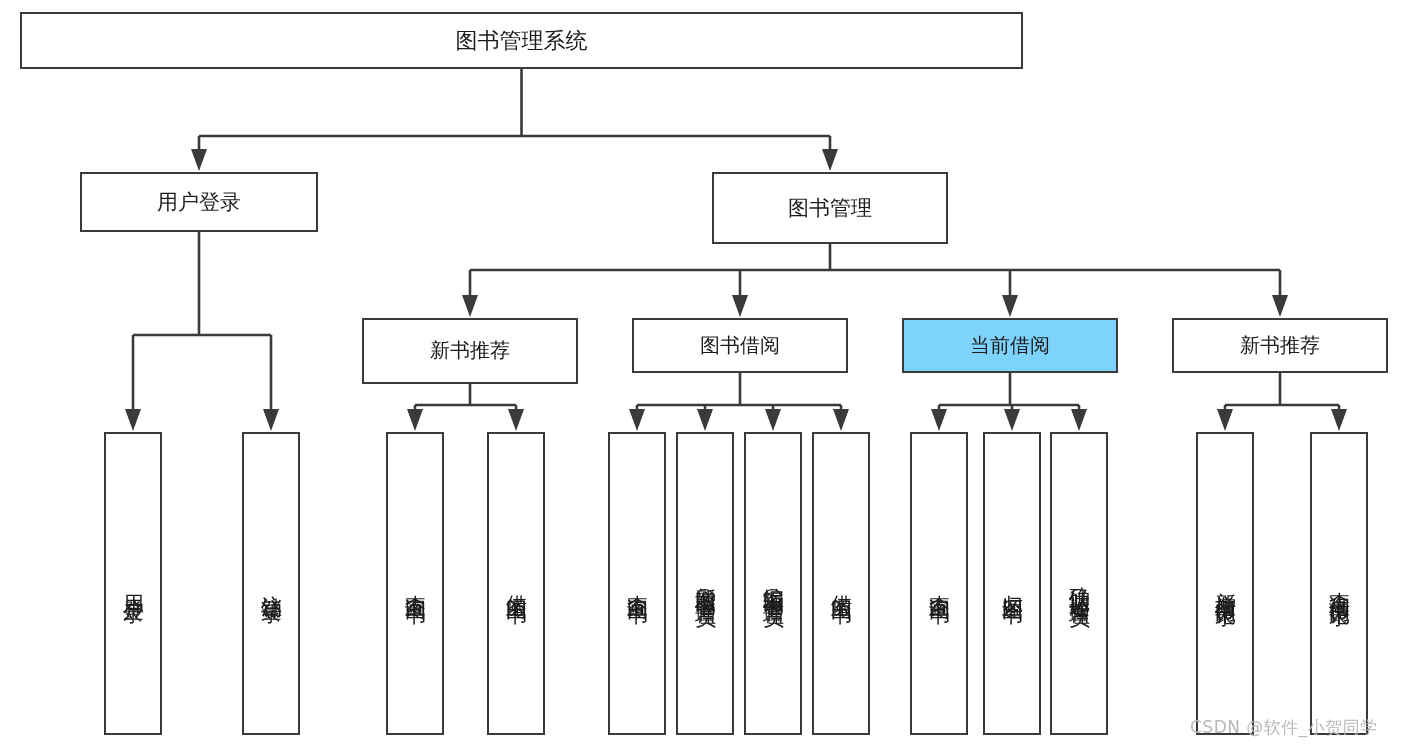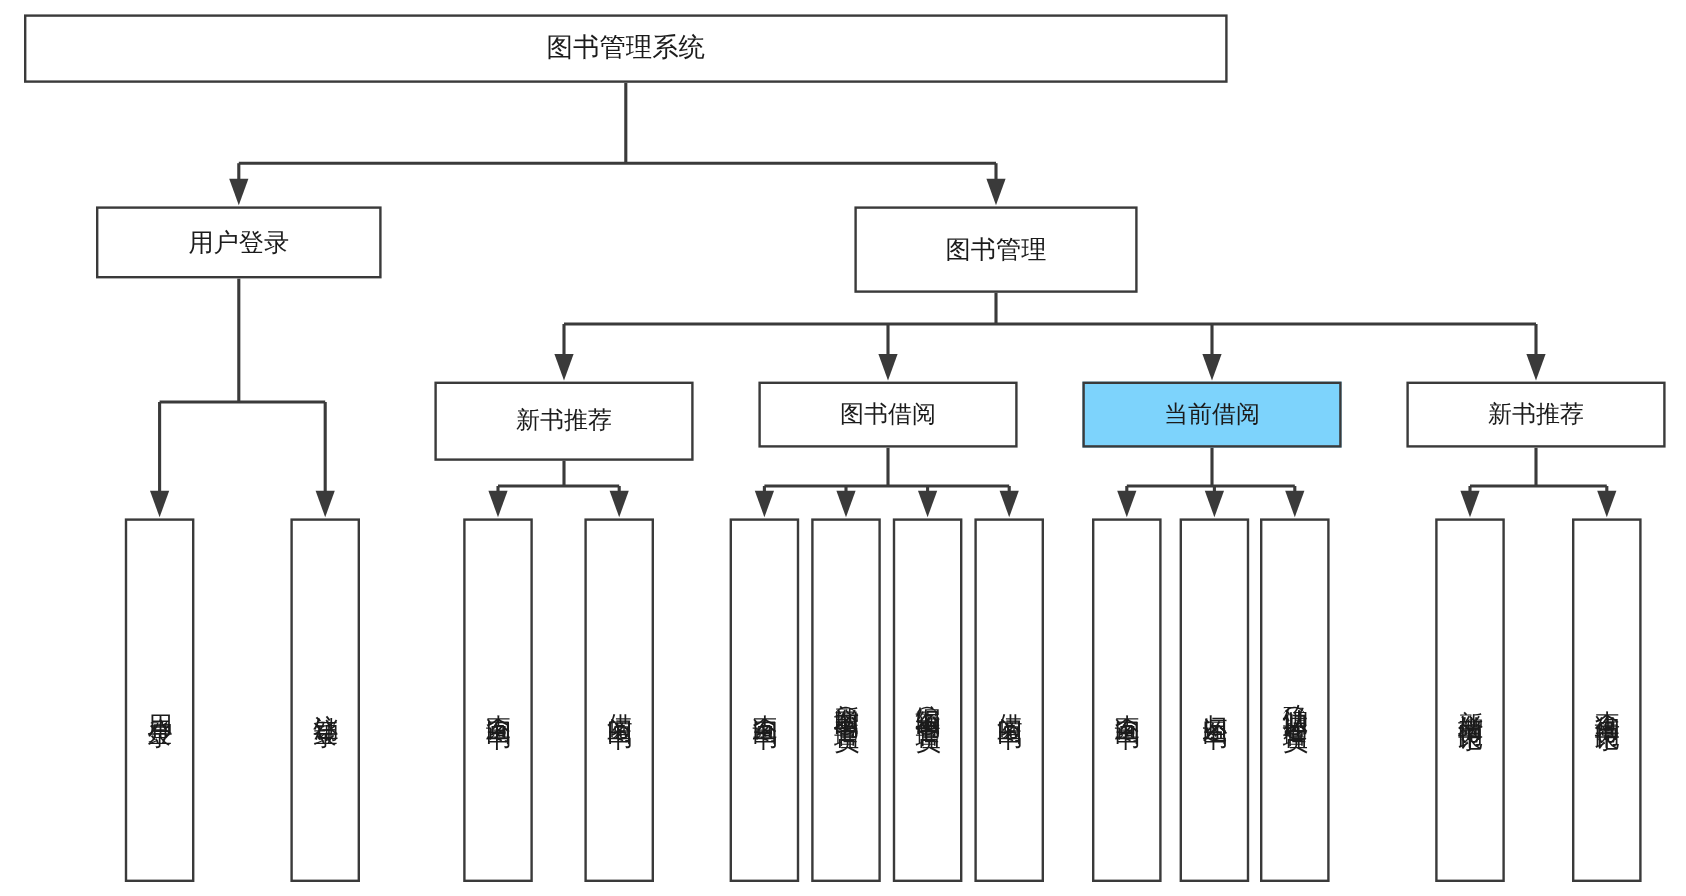--- a/index.html
+++ b/index.html
@@ -183,13 +183,14 @@
       <div class="node-box node-leaf node-leaf" style="left: 1050px; top: 432px; width: 58px; height: 303px; border-color: rgb(58, 58, 58); background: rgb(255, 255, 255);">
         <span class="node-label">确认归还（管理员）</span>
       </div>
       <div class="node-box node-leaf node-leaf" style="left: 1196px; top: 432px; width: 58px; height: 303px; border-color: rgb(58, 58, 58); background: rgb(255, 255, 255);">
         <span class="node-label">新增借阅记录</span>
       </div>
       <div class="node-box node-leaf node-leaf" style="left: 1310px; top: 432px; width: 58px; height: 303px; border-color: rgb(58, 58, 58); background: rgb(255, 255, 255);">
         <span class="node-label">查询借阅记录</span>
       </div>
     </div>
+  <div class="watermark" style="left: 1190px; top: 716px; color: rgb(185, 185, 185);">CSDN @软件_小贺同学</div>
 </div>
 
 </body></html>

